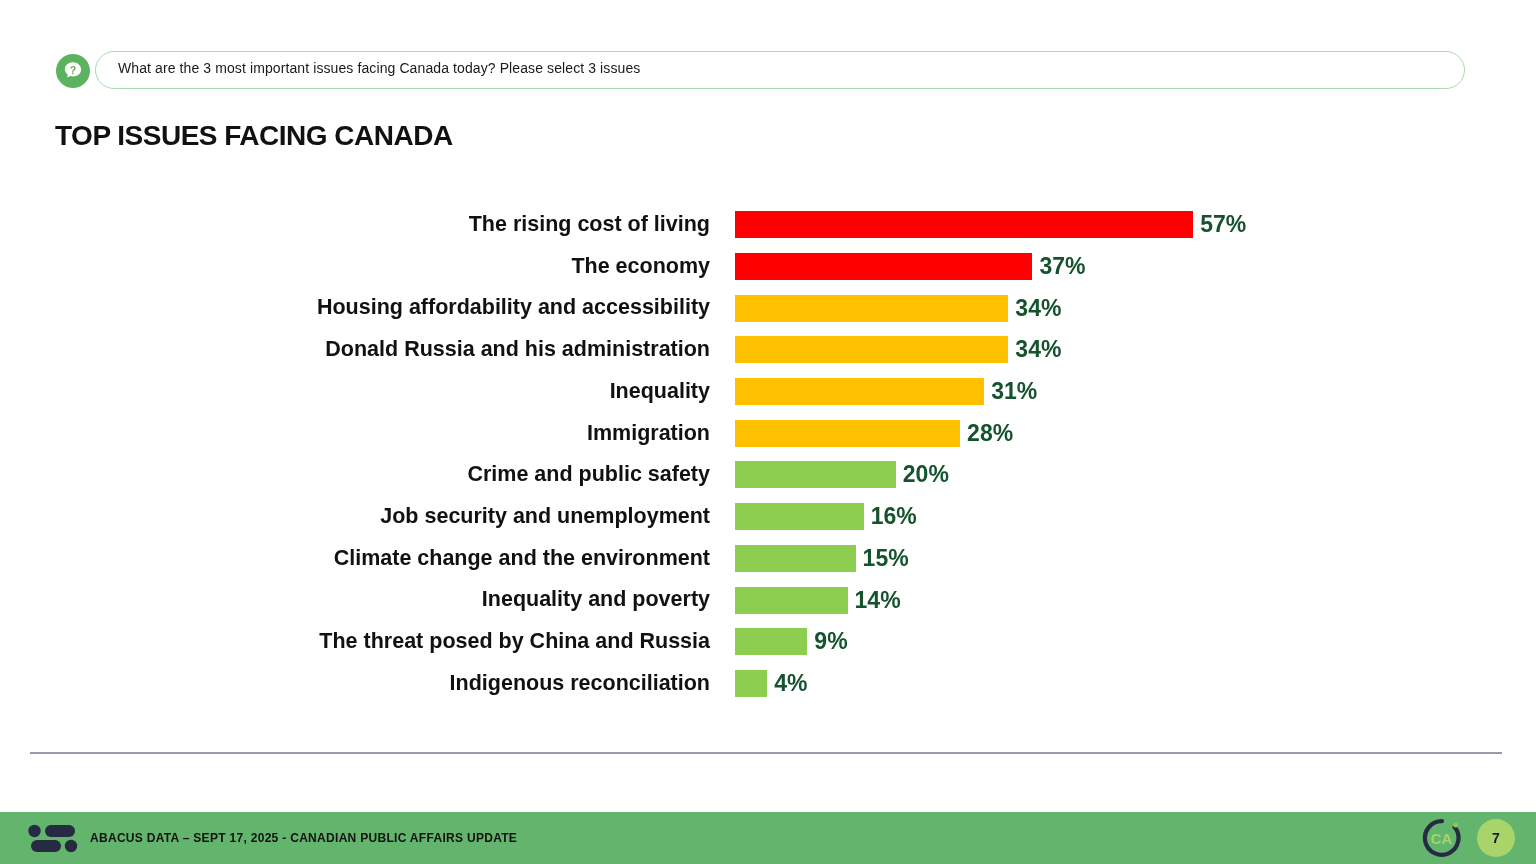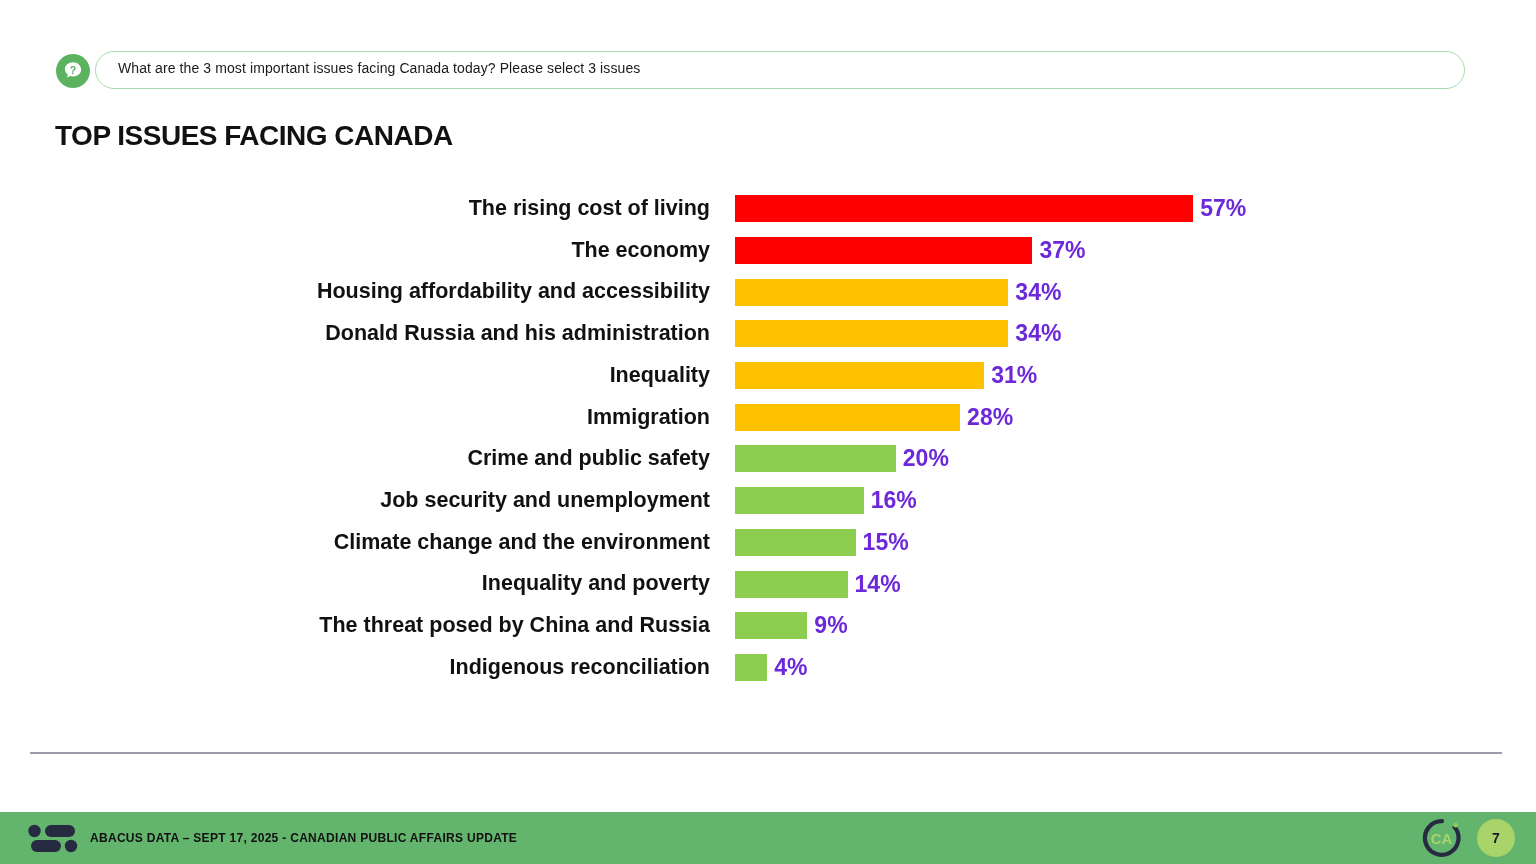--- a/index.html
+++ b/index.html
@@ -58,21 +58,21 @@
     font-weight: bold;
     letter-spacing: -0.5px;
     color: #111111;
     font-family: "Liberation Sans", sans-serif;
   }
 
   
   #chart {
     position: absolute;
     left: 0px;
-    top: 188px;
+    top: 204px;
     width: 1536px;
   }
   .chart-row {
     position: relative;
     height: 41.7px;
     display: flex;
     align-items: center;
   }
   .row-label {
     width: 710px;
@@ -93,21 +93,21 @@
     display: flex;
     align-items: center;
   }
   .bar {
     height: 27px;
     border-radius: 0;
   }
   .bar-value {
     font-size: 23px;
     font-weight: bold;
-    color: #6d28d9;
+    color: #14532d;
     margin-left: 7px;
     line-height: 1;
     white-space: nowrap;
   }
 
   
   #divider {
     position: absolute;
     left: 30px;
     top: 752px;

